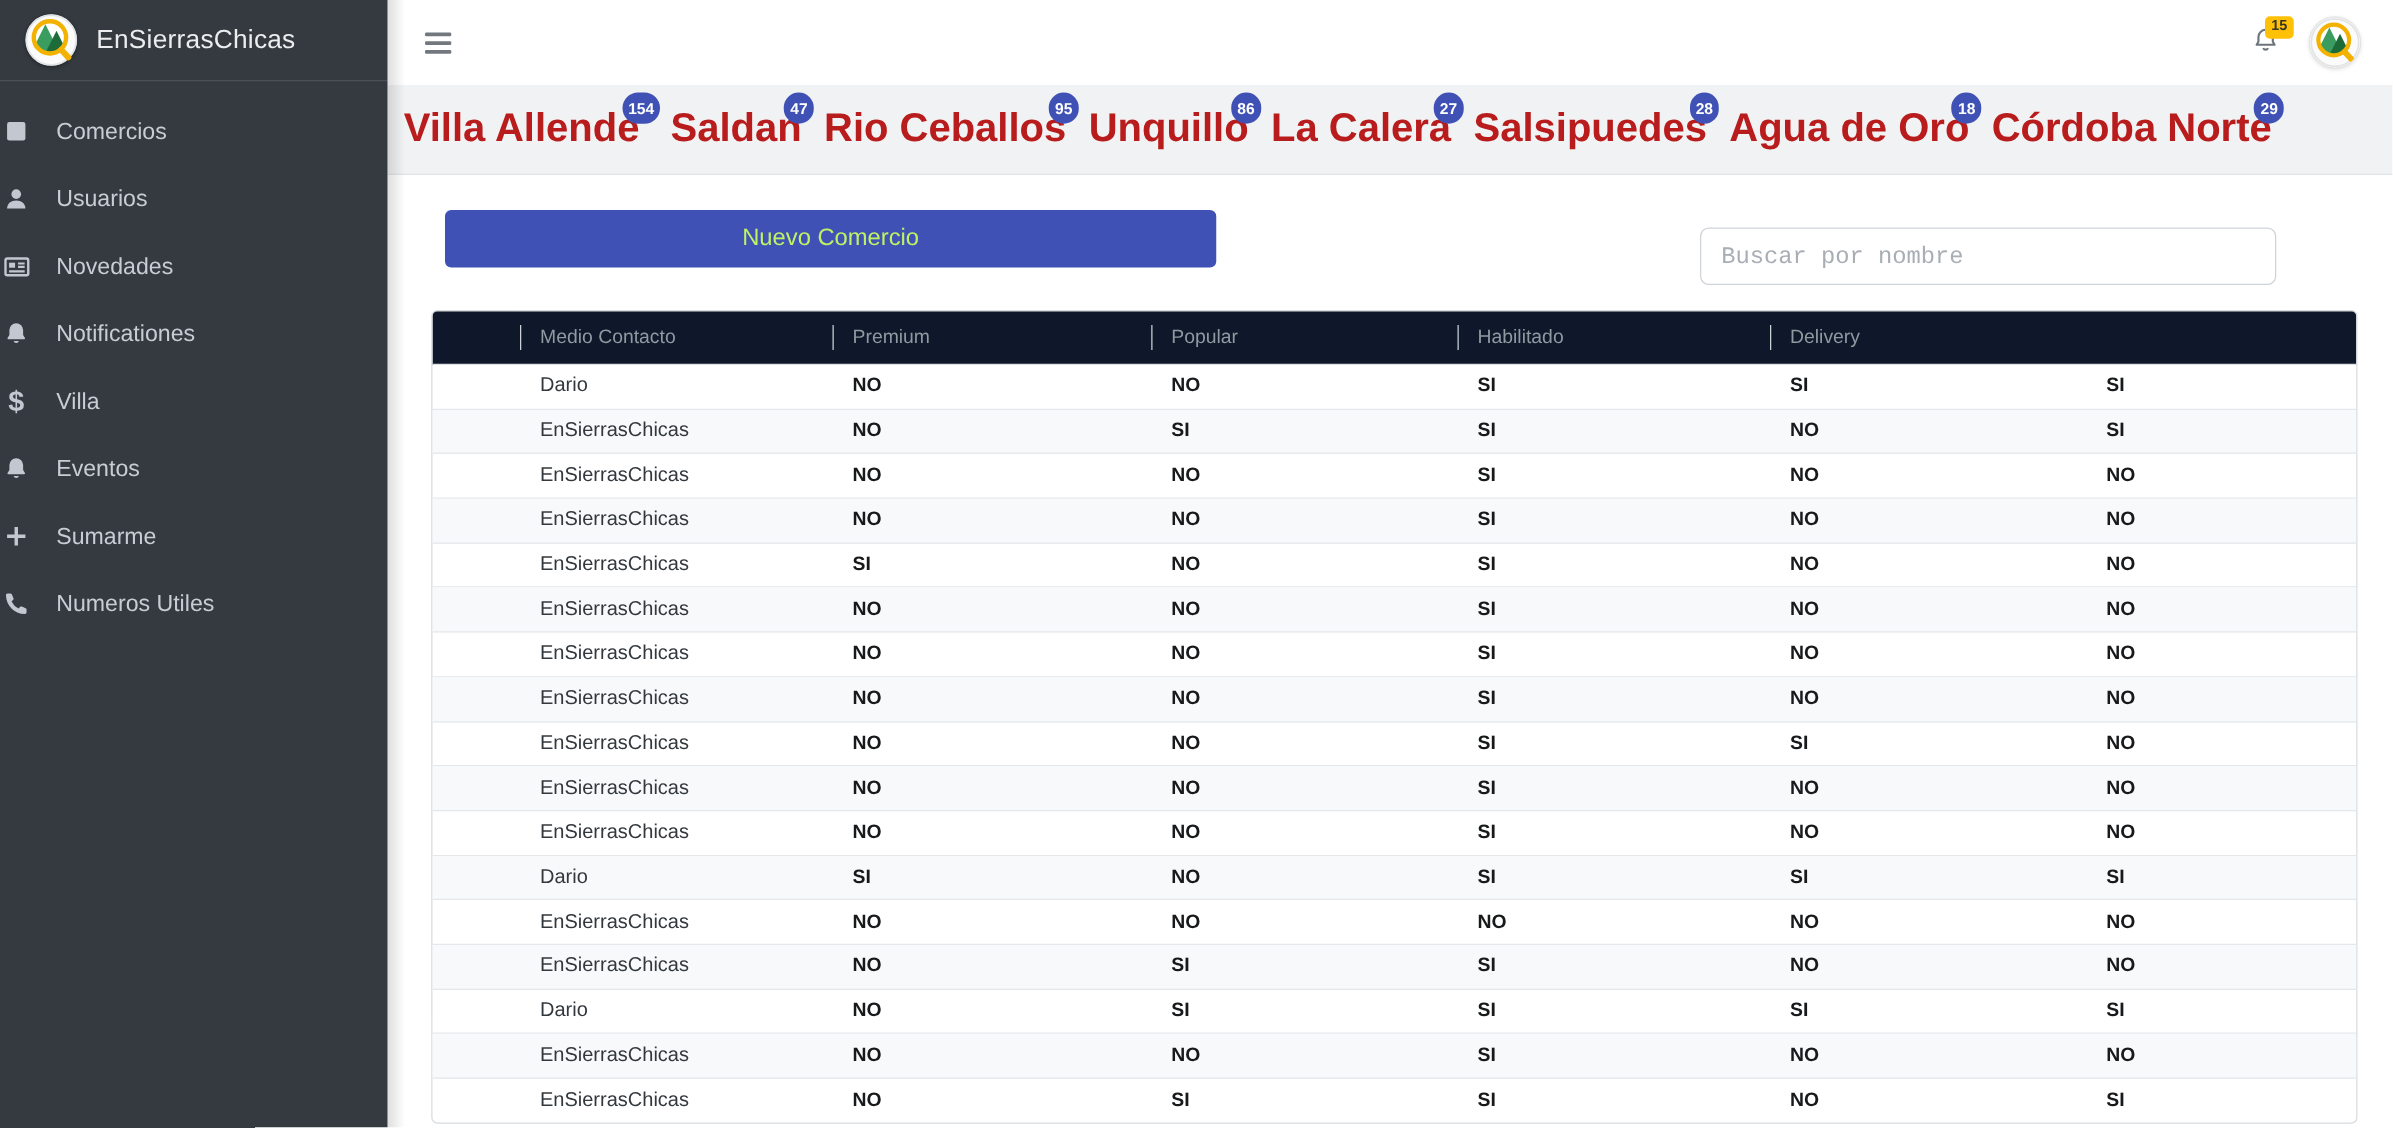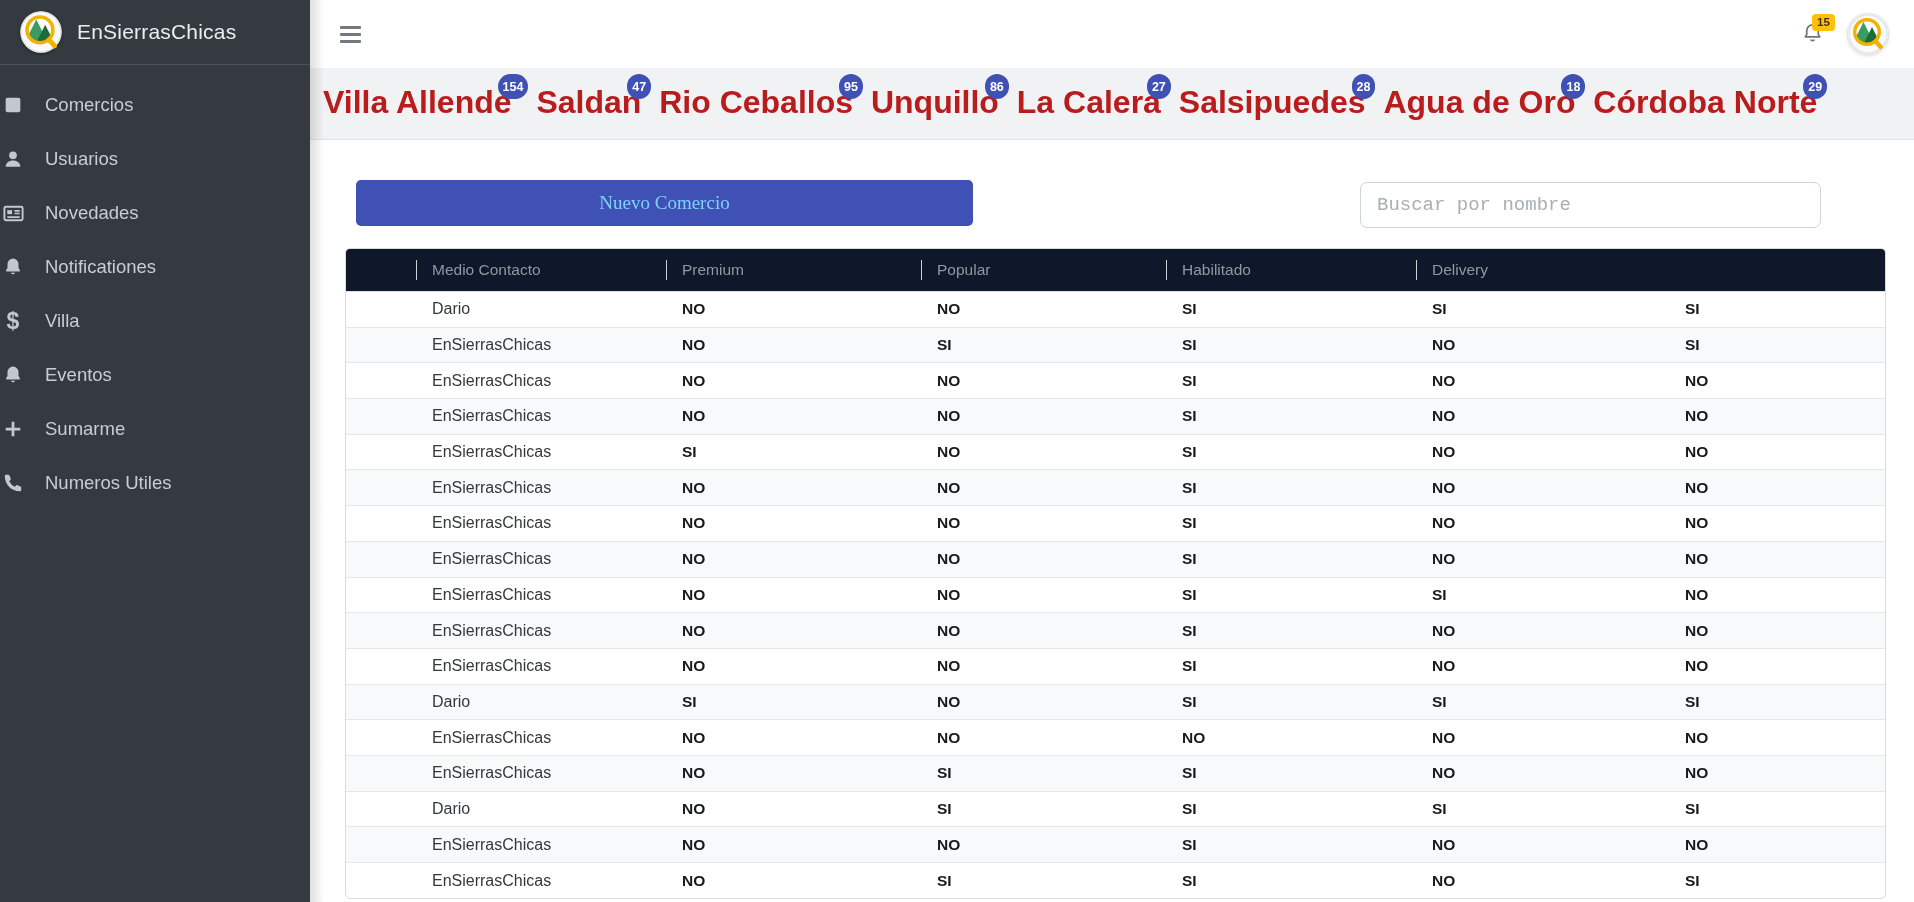--- a/index.html
+++ b/index.html
@@ -29,21 +29,21 @@
   .avatar svg{width:40px;height:40px;display:block}
   
   .edge-shadow{position:absolute;left:310px;top:0;width:14px;height:902px;background:linear-gradient(to right,rgba(0,0,0,.13),rgba(0,0,0,0));z-index:6;pointer-events:none}
   
   .tabsbar{position:absolute;left:310px;top:65px;right:0;height:75px;background:#f1f2f3;border-bottom:1px solid #e3e4e5;display:flex;align-items:stretch;padding-left:13px;box-sizing:border-box;z-index:2}
   .tab{position:relative;display:flex;align-items:center;margin-right:8px;cursor:pointer}
   .tab-label{font-size:32px;font-weight:bold;color:#b91c1c;white-space:nowrap}
   .tab-badge{align-self:flex-start;margin-top:9px;margin-left:-14px;min-width:17px;height:25px;padding:0 5px;background:var(--badge,#3f51b5);border-radius:999px;color:#fff;font-size:12.5px;font-weight:bold;display:flex;align-items:center;justify-content:center;box-sizing:border-box}
   
   .content{position:absolute;left:310px;top:140px;right:0;bottom:0;background:#fff}
-  .btn-new{position:absolute;left:46px;top:40px;width:617px;height:46px;background:var(--accent,#3f51b5);color:#7dd3fc;font-size:19px;border:none;border-radius:5px;cursor:pointer;font-family:Liberation Serif, serif}
+  .btn-new{position:absolute;left:46px;top:28px;width:617px;height:46px;background:var(--accent,#3f51b5);color:#bef264;font-size:19px;border:none;border-radius:5px;cursor:pointer;font-family:Liberation Sans, sans-serif}
   .search{position:absolute;left:1050px;top:42px;width:461px;height:46px;box-sizing:border-box;border:1px solid #cfd4d9;border-radius:7px;padding:0 16px;font-size:19px;color:#495057;font-family:Liberation Mono, monospace;outline:none;background:#fff}
   .search::placeholder{color:#a8aeb4}
   
   .card{position:absolute;left:35px;top:108px;width:1541px;height:651px;border:1px solid #d8dcdf;border-radius:5px;overflow:hidden;box-sizing:border-box;background:#fff}
   .thead,.row{display:grid;grid-template-columns:70px 250px 255px 245px 250px 253px 1fr}
   .thead{height:42px;background:#0f172a;align-items:center;border-bottom:1px solid #dde1e4}
   .th{position:relative;height:100%;display:flex;align-items:center;padding-left:16px;color:#8f99a0;font-size:15.5px;box-sizing:border-box;white-space:nowrap}
   .th.divider::before{content:"";position:absolute;left:0;top:11px;bottom:11px;width:1px;background:#ccd1d5}
   .row{height:35.7px;align-items:center;border-bottom:1px solid #e4e8ea;box-sizing:border-box;cursor:pointer}
   .rows .row:nth-child(even){background:#f7f9fa}

